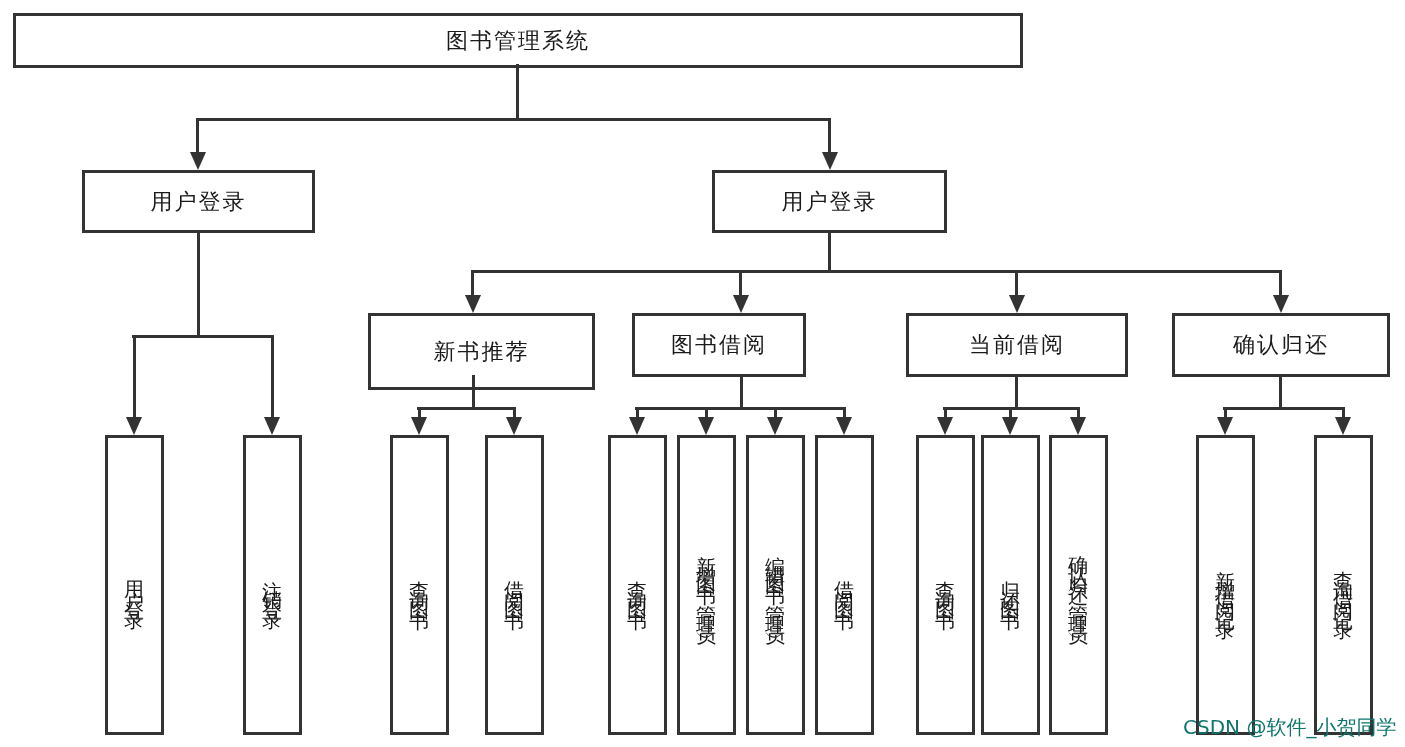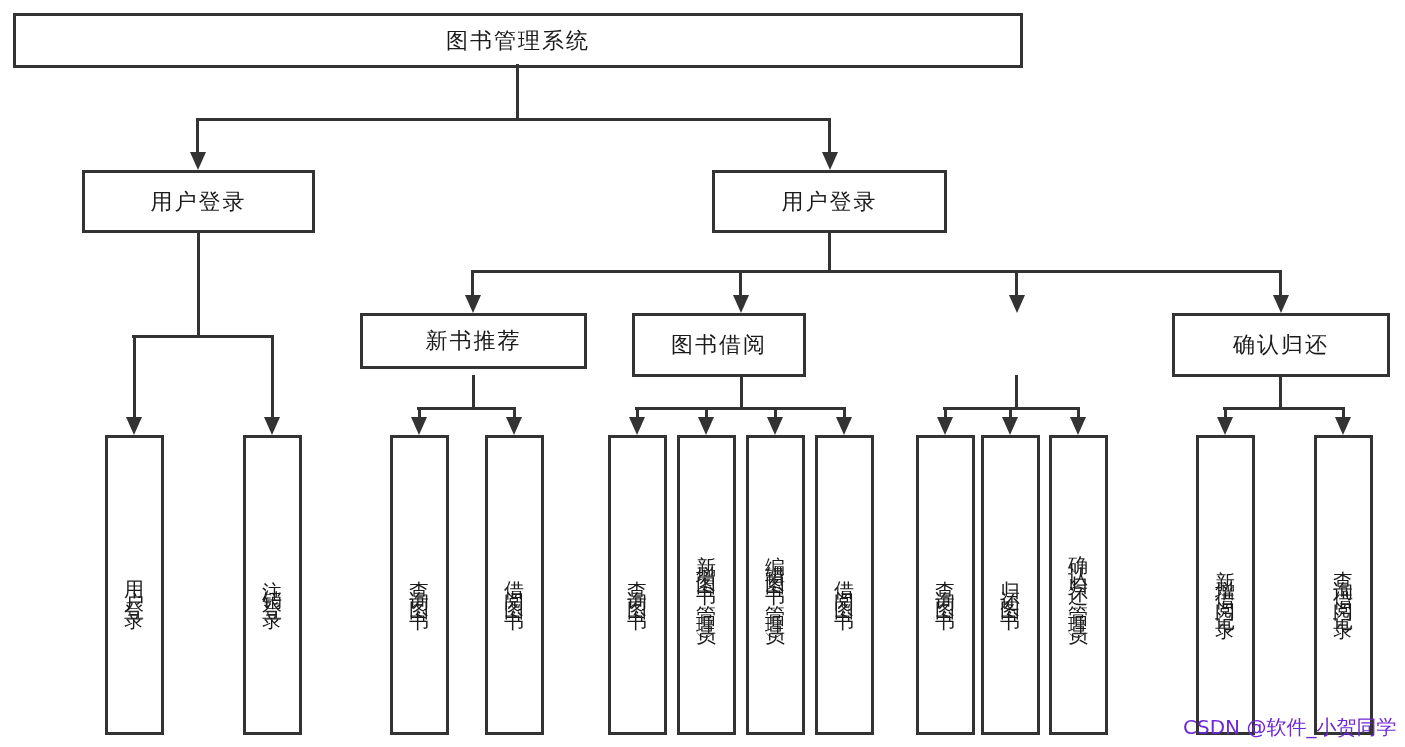--- a/index.html
+++ b/index.html
@@ -47,46 +47,49 @@
     height: 0;
     border-left: 8px solid transparent;
     border-right: 8px solid transparent;
     border-top: 18px solid #333333;
   }
   .watermark {
     position: absolute;
     left: 1183px;
     top: 714px;
     font-size: 20px;
-    color: #6d28d9;
+    color: #0f766e;
     white-space: nowrap;
     z-index: 10;
   }
 </style>
 </head>
 <body>
 
 <div class="canvas">
 
   <div class="node hnode" style="left:13px;top:13px;width:1010px;height:55px">
     <span>图书管理系统</span>
   </div>
 
   <div class="node hnode" style="left:82px;top:170px;width:233px;height:63px">
     <span>用户登录</span>
   </div>
   <div class="node hnode" style="left:712px;top:170px;width:235px;height:63px">
     <span>用户登录</span>
   </div>
 
-  <div class="node hnode" style="left:360px;top:313px;width:227px;height:56px">
+  <div class="node hnode" style="left:368px;top:313px;width:227px;height:77px">
     <span>新书推荐</span>
   </div>
   <div class="node hnode" style="left:632px;top:313px;width:174px;height:64px">
     <span>图书借阅</span>
+  </div>
+  <div class="node hnode" style="left:906px;top:313px;width:222px;height:64px">
+    <span>当前借阅</span>
   </div>
   <div class="node hnode" style="left:1172px;top:313px;width:218px;height:64px">
     <span>确认归还</span>
   </div>
 
   <div class="node leaf" style="left:105px;top:435px;width:59px;height:300px">
     <span>用户登录</span>
   </div>
   <div class="node leaf" style="left:243px;top:435px;width:59px;height:300px">
     <span>注销登录</span>

